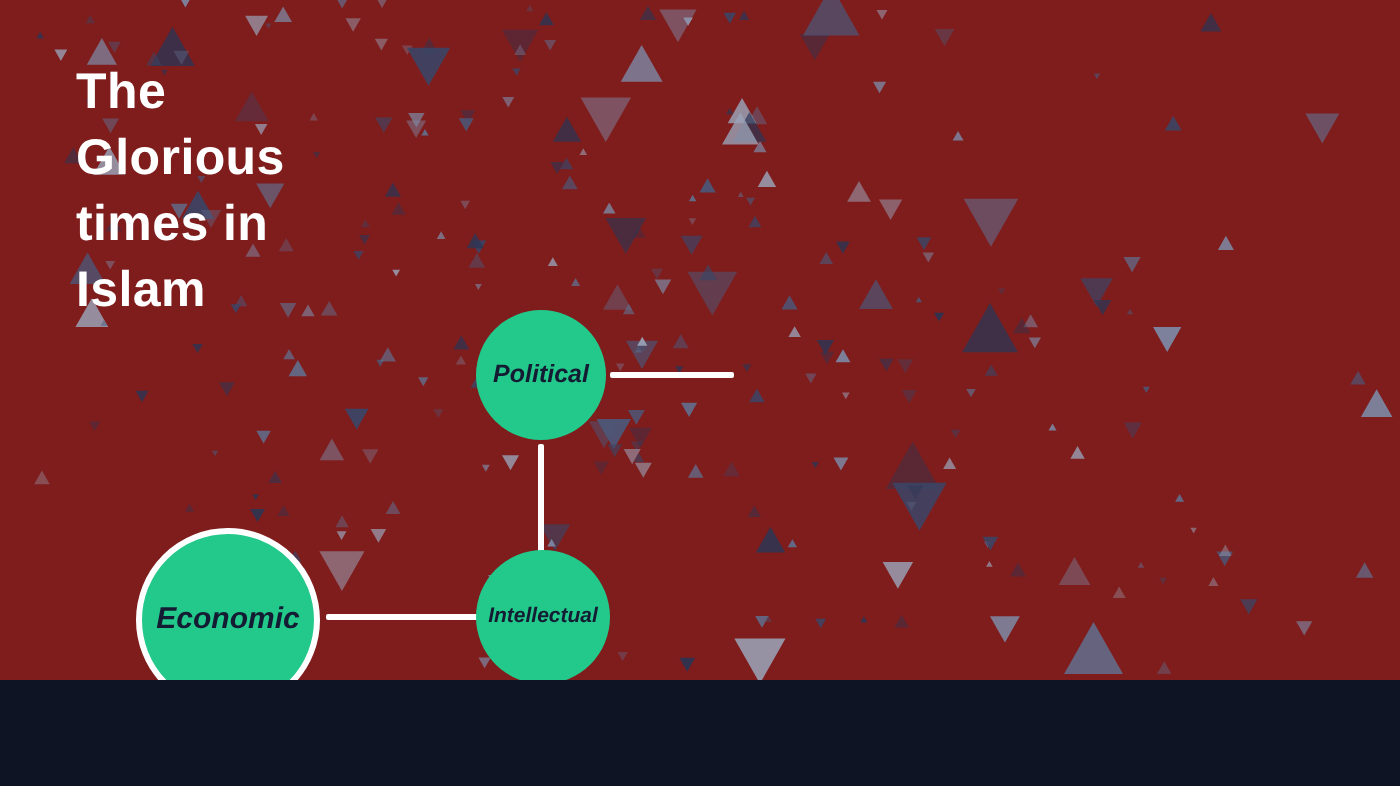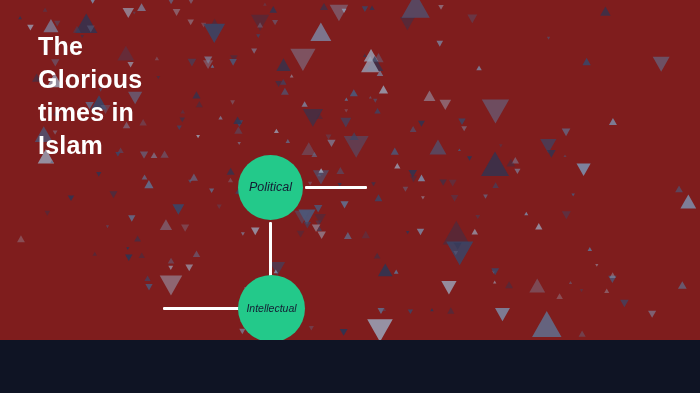--- a/index.html
+++ b/index.html
@@ -42,21 +42,21 @@
     position: absolute;
     border-radius: 50%;
     background: #23c98a;
     display: flex;
     align-items: center;
     justify-content: center;
     box-sizing: border-box;
   }
   .node-label {
     color: #141c33;
-    font-weight: normal;
+    font-weight: bold;
     font-style: italic;
     text-align: center;
     line-height: 1.1;
     white-space: nowrap;
   }
   #node-political {
     left: 238px;
     top: 155px;
     width: 65px;
     height: 65px;
@@ -391,14 +391,17 @@
 
   <div class="node" id="node-political">
     <span class="node-label">Political</span>
   </div>
 
 
   <div class="node" id="node-intellectual">
     <span class="node-label">Intellectual</span>
   </div>
 
+  <div class="node" id="node-economic">
+    <span class="node-label">Economic</span>
+  </div>
 
 </div>
 
 </body></html>

